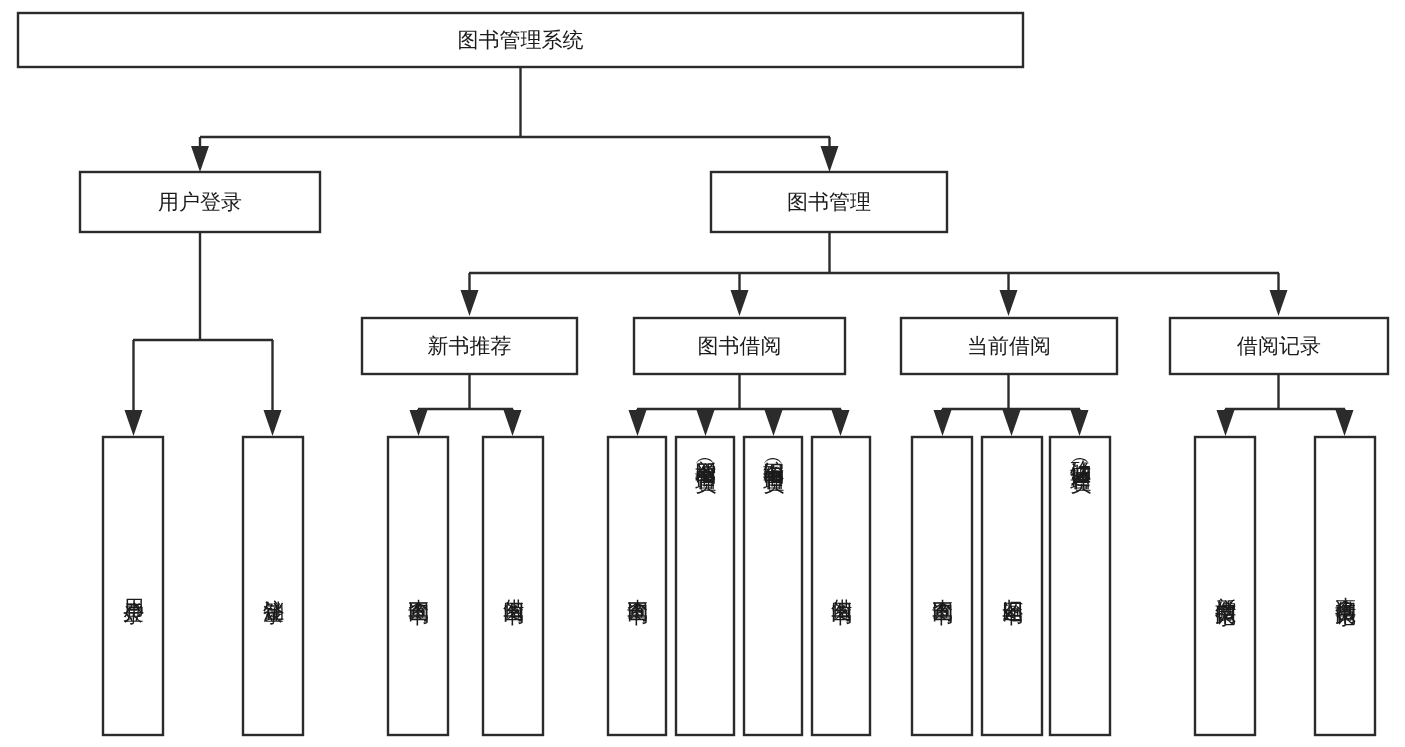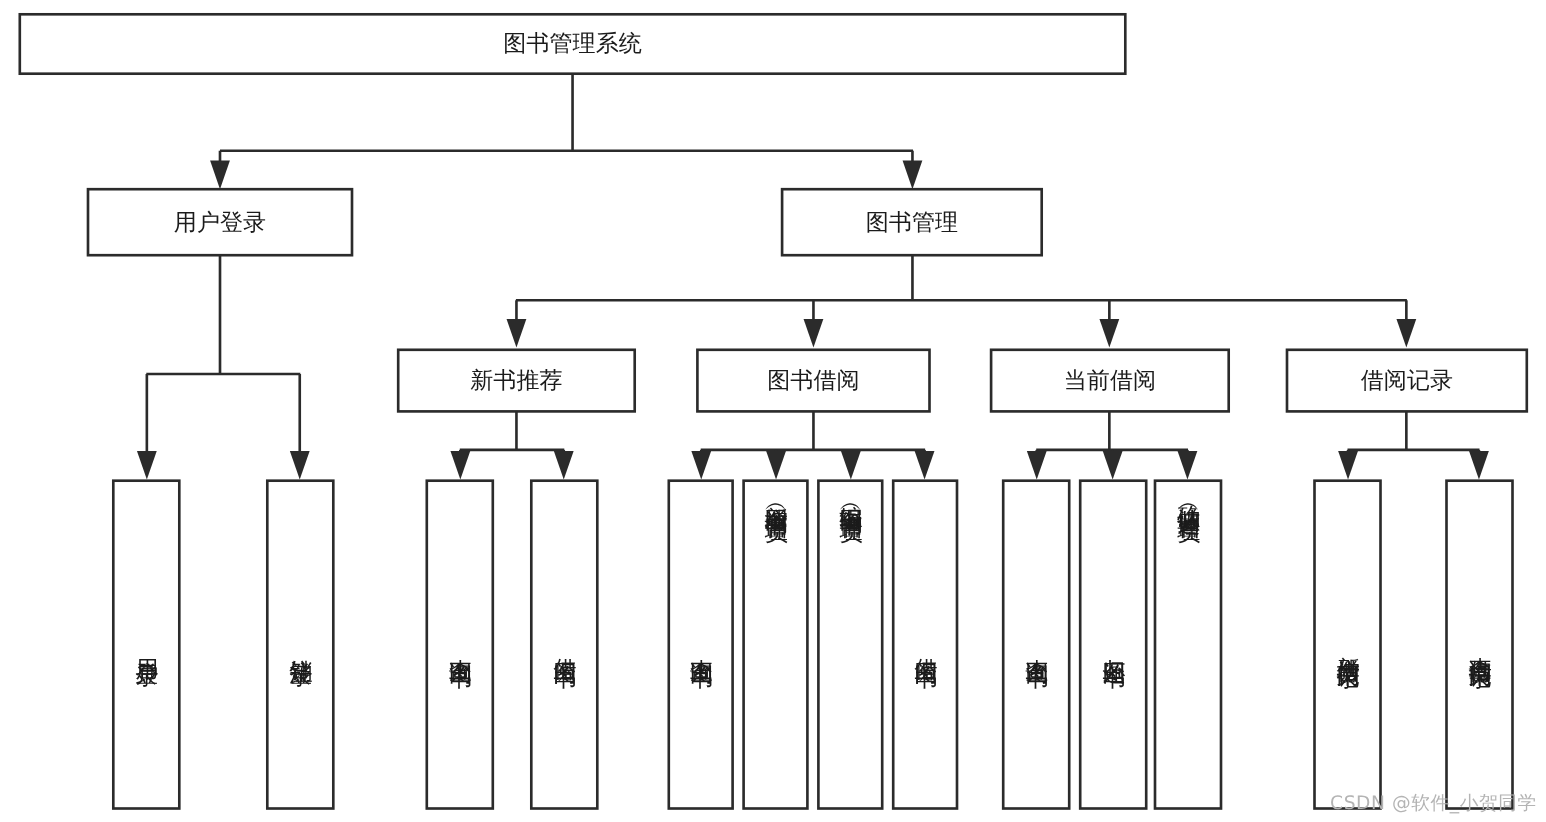--- a/index.html
+++ b/index.html
@@ -248,15 +248,14 @@
     <span class="leaf-label">确认归还（管理员）</span>
   </div>
 
   <div class="leaf-label-wrap" style="left:1195px; top:437px; width:60px; height:298px;">
     <span class="leaf-label">新增借阅记录</span>
   </div>
   <div class="leaf-label-wrap" style="left:1315px; top:437px; width:60px; height:298px;">
     <span class="leaf-label">查询借阅记录</span>
   </div>
 
-  <div class="watermark">CSDN @软件_小贺同学</div>
 
 </div>
 
 </body></html>

